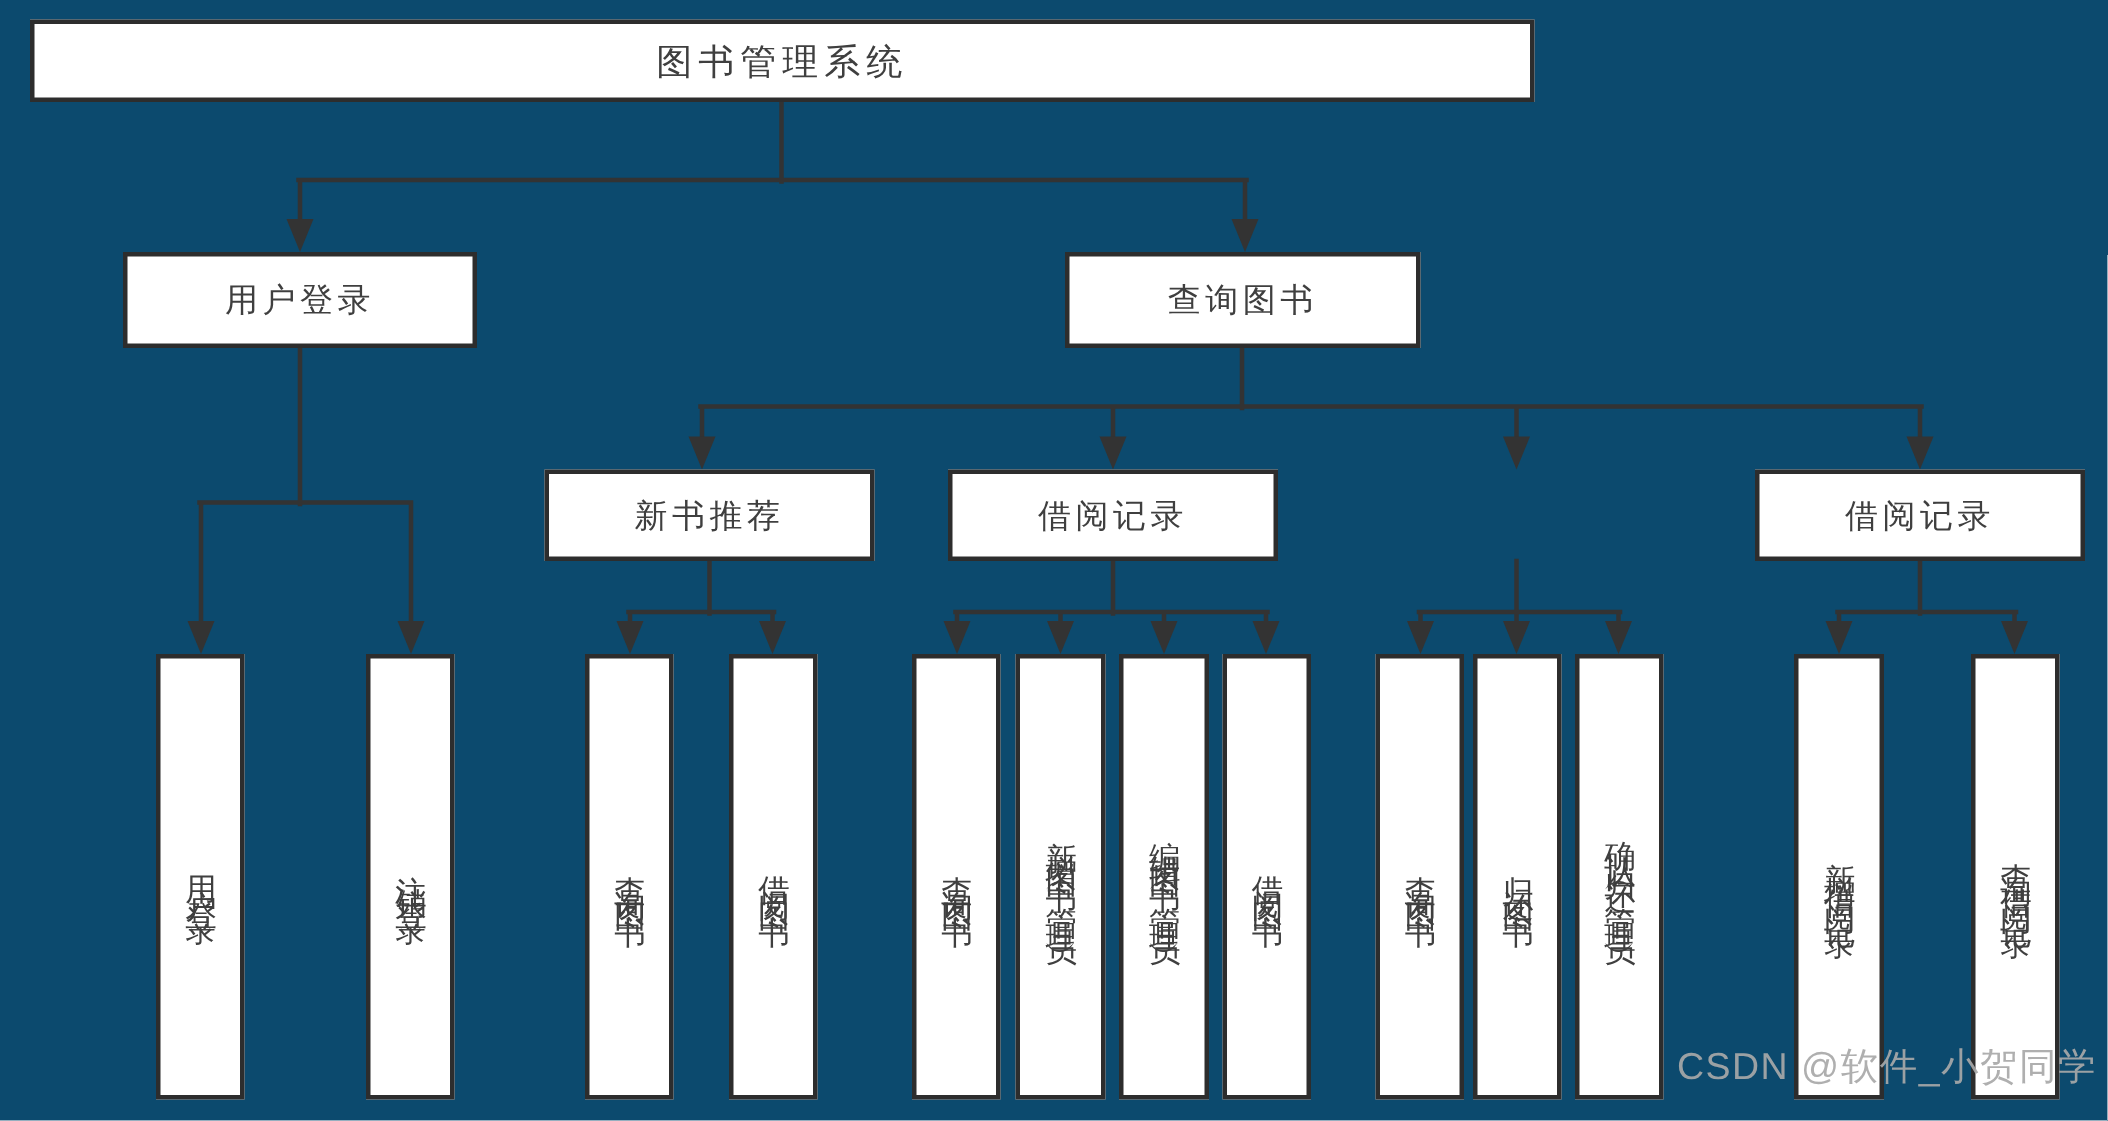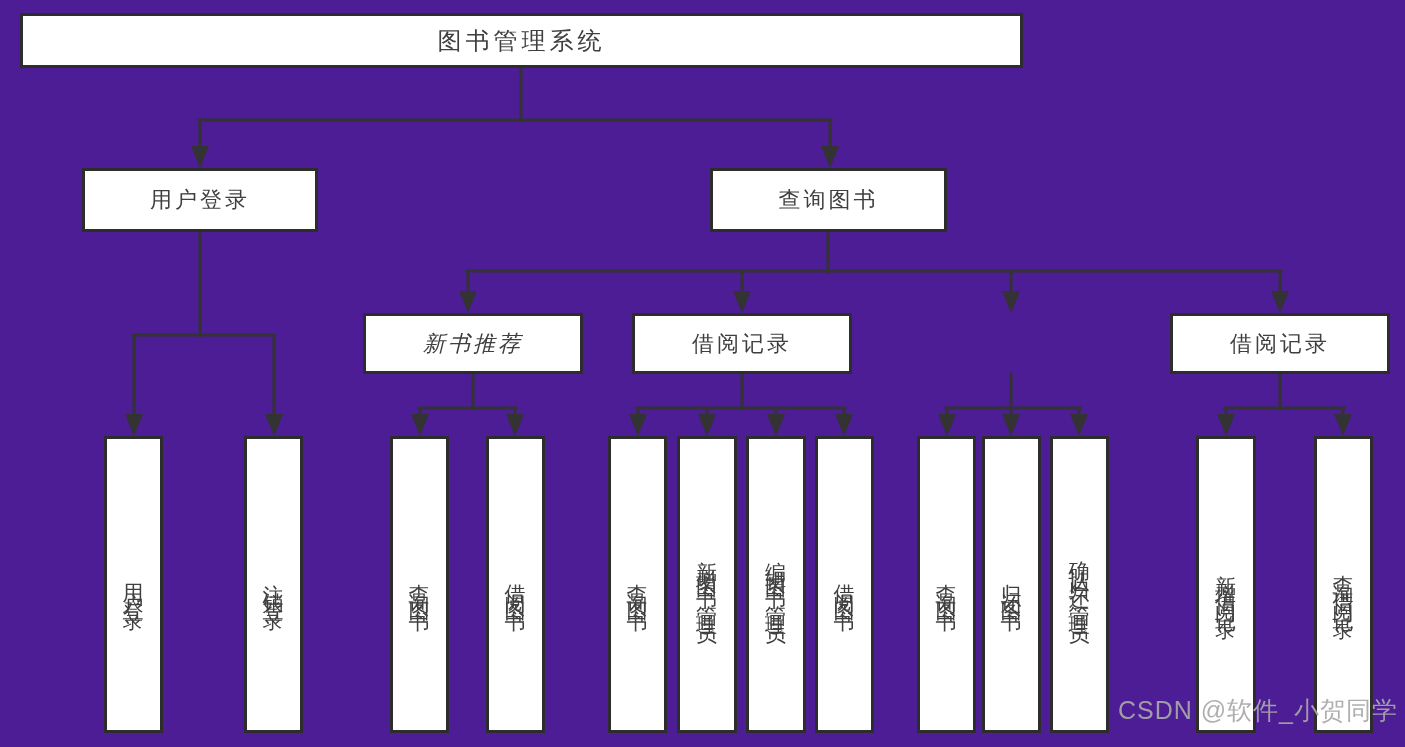--- a/index.html
+++ b/index.html
@@ -5,21 +5,21 @@
   html, body {
     margin: 0;
     padding: 0;
     background: #ffffff;
     font-family: "Liberation Sans", sans-serif;
   }
   .stage {
     position: relative;
     width: 1405px;
     height: 747px;
-    background: #4c1d95;
+    background: #0c4a6e;
     overflow: hidden;
   }
   svg.connectors {
     position: absolute;
     left: 0;
     top: 0;
     z-index: 0;
   }
   .box {
     position: absolute;
@@ -115,21 +115,21 @@
     <span>图书管理系统</span>
   </div>
 
   <div class="box l2-box" style="left:82px;width:236px;">
     <span>用户登录</span>
   </div>
   <div class="box l2-box" style="left:710px;width:237px;">
     <span>查询图书</span>
   </div>
 
-  <div class="box l3-box" style="left:363px;width:220px;font-style:italic;">
+  <div class="box l3-box" style="left:363px;width:220px;">
     <span>新书推荐</span>
   </div>
   <div class="box l3-box" style="left:632px;width:220px;">
     <span>借阅记录</span>
   </div>
   <div class="box l3-box" style="left:1170px;width:220px;">
     <span>借阅记录</span>
   </div>
 
   <div class="box leaf" style="left:104px;">

